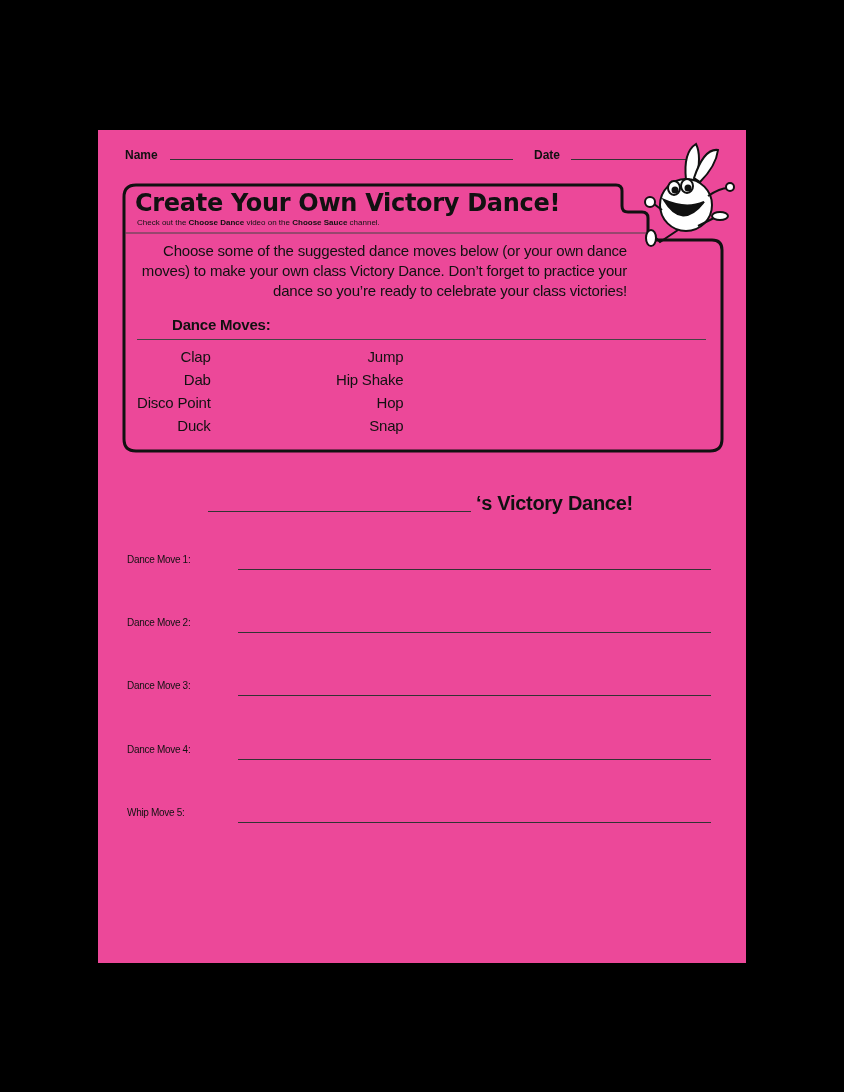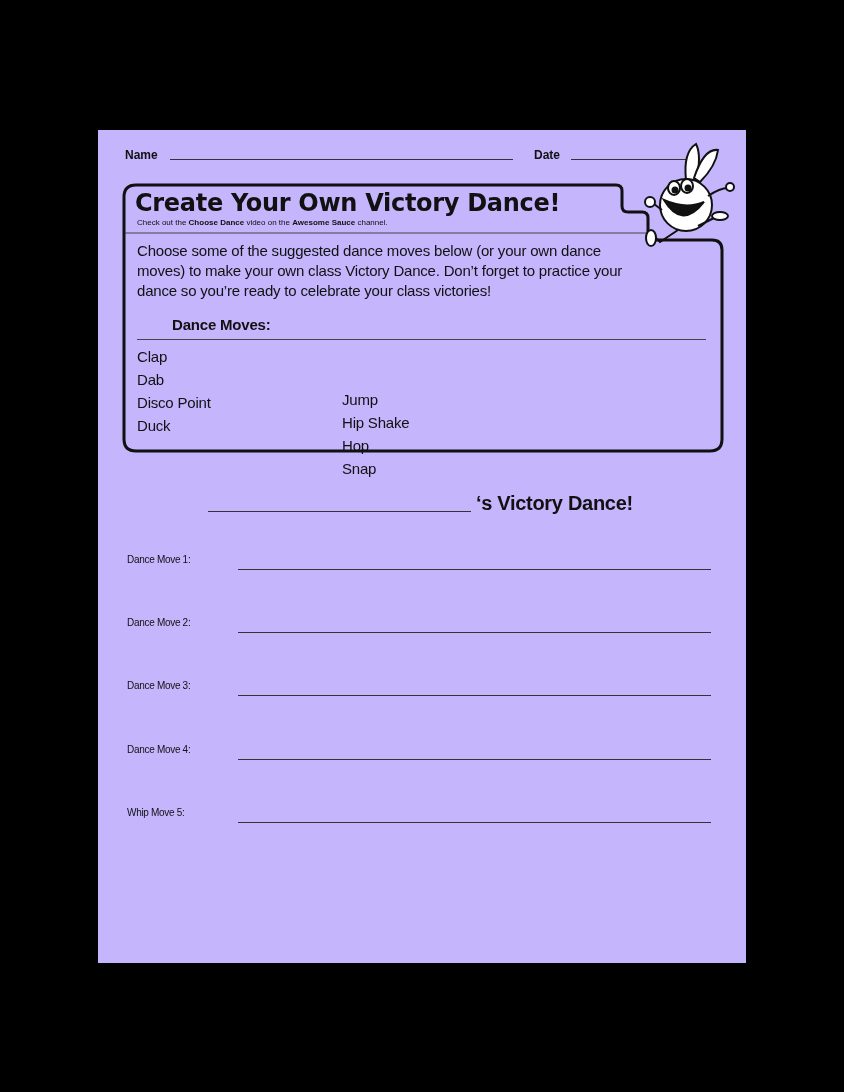--- a/index.html
+++ b/index.html
@@ -1,17 +1,17 @@
 <!DOCTYPE html>
 <html><head>
 <meta charset="utf-8">
 <style>
   html,body{margin:0;padding:0;}
   body{width:844px;height:1092px;background:#000;position:relative;overflow:hidden;font-family:"Liberation Sans",sans-serif;color:#111;}
-  .page{position:absolute;left:98px;top:130px;width:648px;height:833px;background:#c4b5fd;}
+  .page{position:absolute;left:98px;top:130px;width:648px;height:833px;background:#ec4899;text-align:right;}
   .abs{position:absolute;}
   .lbl-bold{font-weight:bold;font-size:12px;}
   .line{position:absolute;border-bottom:1px solid #333;height:0;}
   .title{font-family:"DejaVu Sans",sans-serif;font-weight:bold;font-size:24px;letter-spacing:-0.3px;white-space:nowrap;}
   .subtitle{font-size:8px;white-space:nowrap;}
   .subtitle b{font-weight:bold;}
   .body-text{font-size:15px;line-height:20px;width:490px;letter-spacing:-0.2px;}
   .moves-head{font-weight:bold;font-size:15px;letter-spacing:-0.2px;margin-left:35px;}
   .move{font-size:15px;white-space:nowrap;letter-spacing:-0.2px;}
   .victory-title{font-weight:bold;font-size:20px;white-space:nowrap;letter-spacing:-0.3px;}
@@ -27,21 +27,21 @@
   <div class="line" style="left:72px;top:29px;width:343px;"></div>
   <div class="abs lbl-bold" style="left:436px;top:18px;">Date</div>
   <div class="line" style="left:473px;top:29px;width:120px;"></div>
 
   <svg width="648" height="833">
     <path d="M 26 67 Q 26 55 38 55 L 518 55 Q 524 55 524 61 L 524 76 Q 524 82 530 82 L 544 82 Q 550 82 550 88 L 550 104 Q 550 110 556 110 L 614 110 Q 624 110 624 120 L 624 309 Q 624 321 612 321 L 38 321 Q 26 321 26 309 Z" fill="none" stroke="#111" stroke-width="3"></path>
     <line x1="27" y1="103" x2="548" y2="103" stroke="#444" stroke-width="1"></line>
   </svg>
 
   <div class="abs title" style="left:37px;top:59px;">Create Your Own Victory Dance!</div>
-  <div class="abs subtitle" style="left:39px;top:88px;"><span>Check out the </span><b>Choose Dance</b><span> video on the </span><b>Awesome Sauce</b><span> channel.</span></div>
+  <div class="abs subtitle" style="left:39px;top:88px;"><span>Check out the </span><b>Choose Dance</b><span> video on the </span><b>Choose Sauce</b><span> channel.</span></div>
 
   <svg width="648" height="833">
     <g fill="#fff" stroke="#111" stroke-width="2">
 
       <path d="M 588 50 Q 585 22 598 14 Q 604 26 598 50 Z"></path>
       <path d="M 596 48 Q 606 18 620 20 Q 618 36 602 52 Z"></path>
 
       <circle cx="588" cy="75" r="26"></circle>
 
       <ellipse cx="576" cy="58" rx="6" ry="7"></ellipse>
@@ -68,21 +68,21 @@
 
   <div class="abs moves-head" style="left:39px;top:186px;">Dance Moves:</div>
   <div class="line" style="left:39px;top:209px;width:569px;border-bottom-color:#444;"></div>
 
   <div class="abs" style="left:39px;top:218px;">
     <div class="move" style="height:23px;">Clap</div>
     <div class="move" style="height:23px;">Dab</div>
     <div class="move" style="height:23px;">Disco Point</div>
     <div class="move" style="height:23px;">Duck</div>
   </div>
-  <div class="abs" style="left:244px;top:218px;margin-top:43px;">
+  <div class="abs" style="left:238px;top:218px;">
     <div class="move" style="height:23px;">Jump</div>
     <div class="move" style="height:23px;">Hip Shake</div>
     <div class="move" style="height:23px;">Hop</div>
     <div class="move" style="height:23px;">Snap</div>
   </div>
 
   <div class="line" style="left:110px;top:381px;width:263px;"></div>
   <div class="abs victory-title" style="left:378px;top:362px;">‘s Victory Dance!</div>
 
   <div class="abs dm-label" style="left:29px;top:424px;">Dance Move 1:</div>

